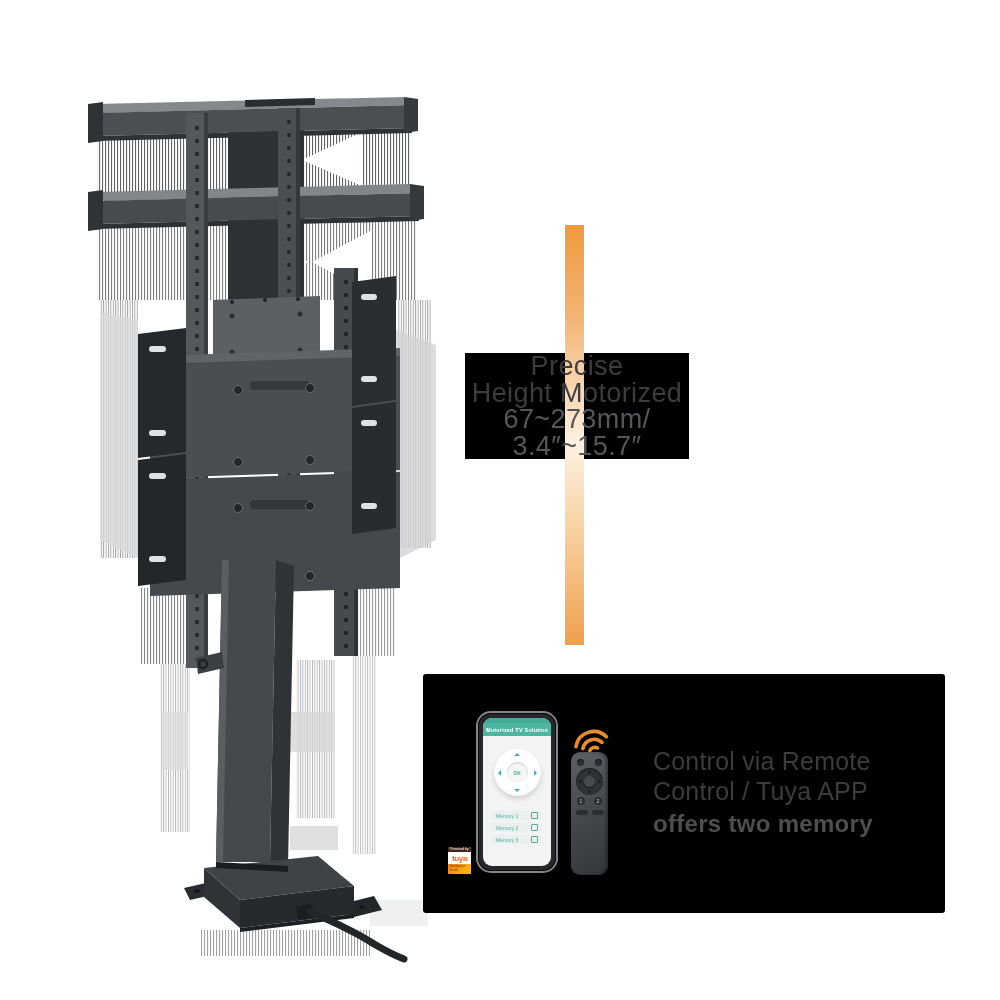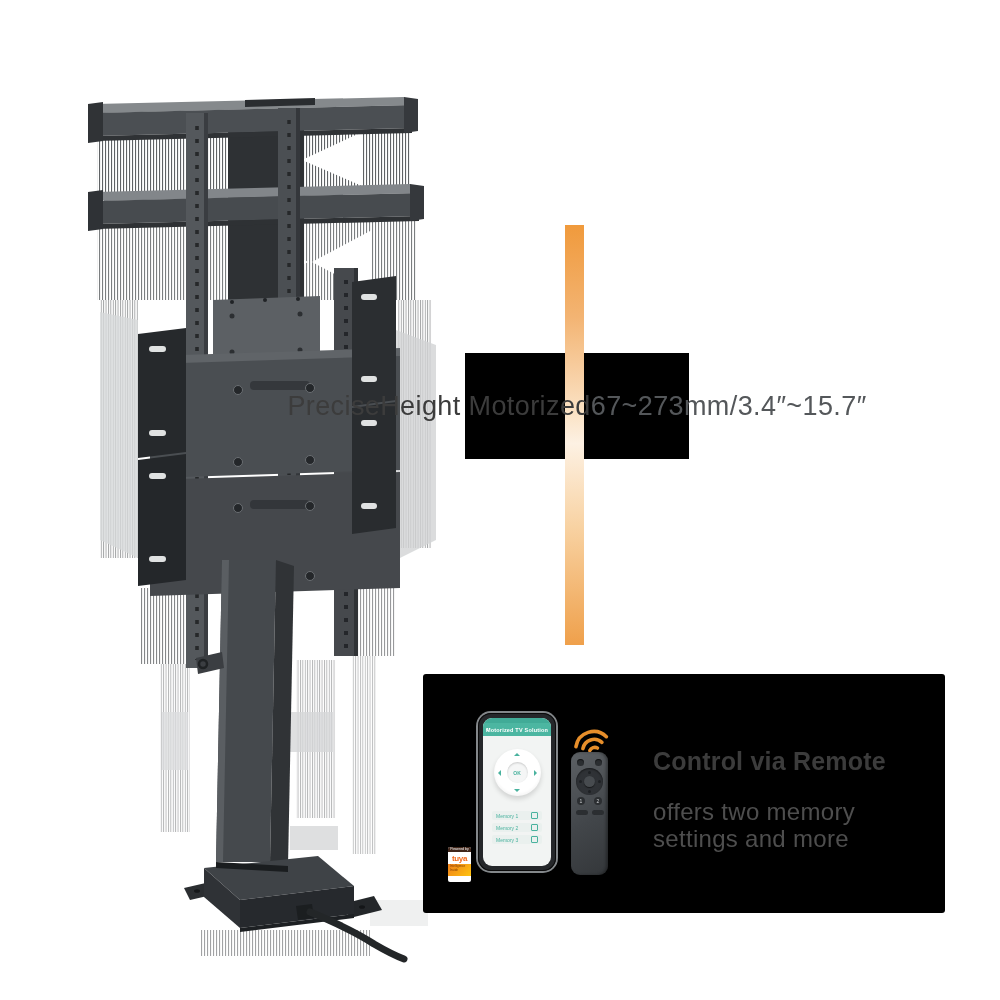--- a/index.html
+++ b/index.html
@@ -7,21 +7,21 @@
          font-family:"Liberation Sans",sans-serif;}
 
   
   .product-svg{position:absolute;left:80px;top:88px;width:370px;height:890px;}
 
   
   .height-arrow{position:absolute;left:565px;top:225px;width:19px;height:420px;z-index:2;
     background:linear-gradient(180deg,#f09a3c 0%,#f3b473 22%,#fbe3c6 45%,#fdf1e3 52%,#f8d2a2 72%,#efa04b 100%);}
   .height-box{position:absolute;left:465px;top:353px;width:224px;height:106px;background:#000;z-index:1;}
   .height-text{position:absolute;left:465px;top:353px;width:224px;height:106px;z-index:3;
-    display:flex;flex-direction:row;align-items:center;justify-content:center;}
+    display:flex;flex-direction:column;align-items:center;justify-content:center;}
   .height-line{font-size:27px;line-height:26.5px;color:#3c3c3c;white-space:nowrap;letter-spacing:0.4px;}
   .height-line.dim{color:#54575a;}
 
   
   .control-panel{position:absolute;left:423px;top:674px;width:522px;height:239px;background:#000;
     border-radius:3px;z-index:4;}
 
   
   .phone{position:absolute;left:55px;top:39px;width:78px;height:158px;border-radius:13px;
     background:#25272a;box-shadow:0 0 0 2px #83878a, inset 0 0 0 1px #0a0a0a;}
@@ -43,21 +43,21 @@
   .dpad-down{left:20.5px;bottom:4px;border-top-color:#49b29e;border-bottom-width:0;}
   .dpad-left{left:4px;top:20.5px;border-right-color:#49b29e;border-left-width:0;}
   .dpad-right{right:4px;top:20.5px;border-left-color:#49b29e;border-right-width:0;}
   .memory-list{margin:15px 9px 0;display:flex;flex-direction:column;gap:3px;}
   .memory-row{display:flex;justify-content:space-between;align-items:center;height:9px;
     background:#eaf0ee;border-radius:2px;padding:0 4px;}
   .memory-label{font-size:5px;color:#49b29e;}
   .memory-icon{width:5px;height:5px;border:1px solid #49b29e;border-radius:1px;}
 
   
-  .tuya-badge{position:absolute;left:25px;top:173px;width:23px;height:35px;border-radius:2px;
+  .tuya-badge{position:absolute;left:25px;top:173px;width:23px;height:27px;border-radius:2px;
     overflow:hidden;background:#fff;}
   .tuya-top{height:5px;background:#40261a;color:#fff;font-size:3.5px;line-height:5px;text-align:center;}
   .tuya-mid{height:12px;display:flex;align-items:center;justify-content:center;background:#fff;}
   .tuya-wordmark{color:#f26a1b;font-weight:bold;font-size:8px;letter-spacing:-0.3px;}
   .tuya-bottom{height:10px;background:linear-gradient(135deg,#ef7f1a,#ffc40e);color:#7c3c00;
     font-size:3px;line-height:3.5px;padding:1px 2px;}
 
   
   .wifi-icon{position:absolute;left:146px;top:44px;width:40px;height:34px;transform:rotate(-18deg);}
 
@@ -71,24 +71,24 @@
     background:#2f3236;box-shadow:inset 0 1px 2px rgba(0,0,0,0.5);}
   .remote-dpad-center{position:absolute;left:8px;top:8px;width:11px;height:11px;border-radius:50%;
     background:#474b4f;box-shadow:0 1px 1px rgba(0,0,0,0.5);}
   .remote-dot{position:absolute;width:3px;height:3px;border-radius:50%;background:#1e2124;}
   .remote-num{position:absolute;width:8px;height:8px;border-radius:50%;background:#2b2e31;
     color:#c9ccce;font-size:5px;line-height:8px;text-align:center;}
   .remote-pill{position:absolute;width:12px;height:5px;border-radius:2.5px;background:#2b2e31;}
 
   
   .panel-text{position:absolute;left:230px;top:72px;width:285px;}
-  .panel-heading{font-weight:bold;font-size:25px;line-height:30px;color:#3c3c3c;letter-spacing:0.2px;
+  .panel-heading{font-weight:normal;font-size:25px;line-height:30px;color:#3c3c3c;letter-spacing:0.2px;
     white-space:nowrap;}
-  .panel-body{font-size:24px;line-height:27px;color:#4e4e4e;margin-top:22px;white-space:nowrap;
-    letter-spacing:0.3px;}
+  .panel-body{font-size:24px;line-height:27px;color:#4e4e4e;margin-top:4px;white-space:nowrap;
+    letter-spacing:0.3px;font-weight:bold;}
 </style>
 </head>
 <body>
 
 <div class="stage">
 
   <svg class="product-svg" viewBox="80 88 370 890" xmlns="http://www.w3.org/2000/svg">
     <defs>
       <pattern id="pv" width="3" height="3" patternUnits="userSpaceOnUse">
         <rect x="0" y="0" width="1.1" height="3" fill="#43464a"></rect>
@@ -292,21 +292,21 @@
       </div>
       <span class="remote-num" style="left:6px;top:45px;">1</span>
       <span class="remote-num" style="right:6px;top:45px;">2</span>
       <span class="remote-pill" style="left:4.5px;top:58px;"></span>
       <span class="remote-pill" style="right:4.5px;top:58px;"></span>
     </div>
 
     <div class="panel-text">
       <div class="panel-heading">
         <div>Control via Remote</div>
+        <div>Control / Tuya APP</div>
       </div>
       <div class="panel-body">
         <div>offers two memory</div>
-        <div>settings and more</div>
       </div>
     </div>
   </div>
 
 </div>
 
 </body></html>

